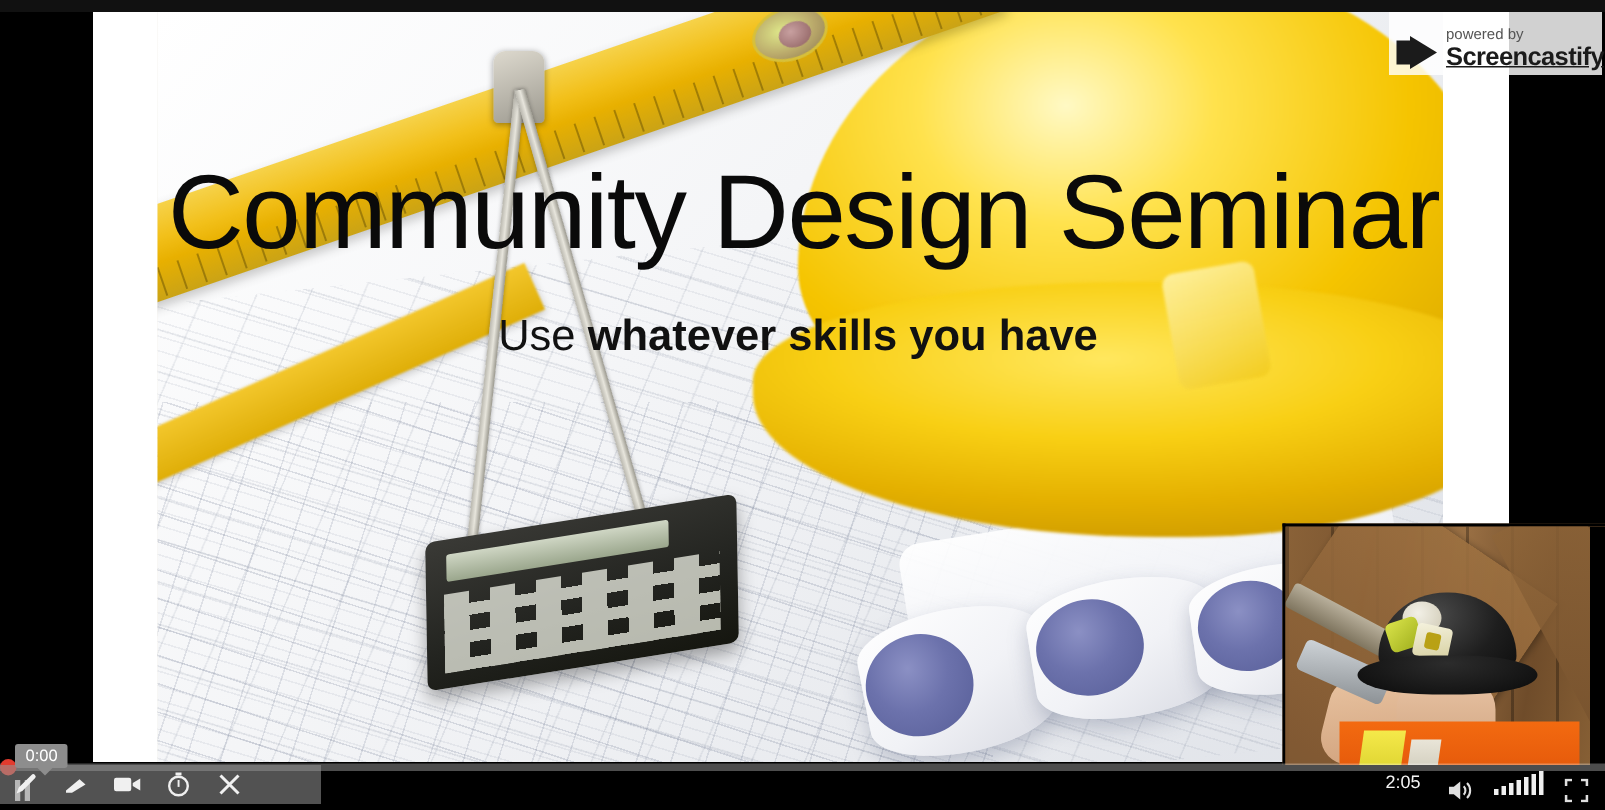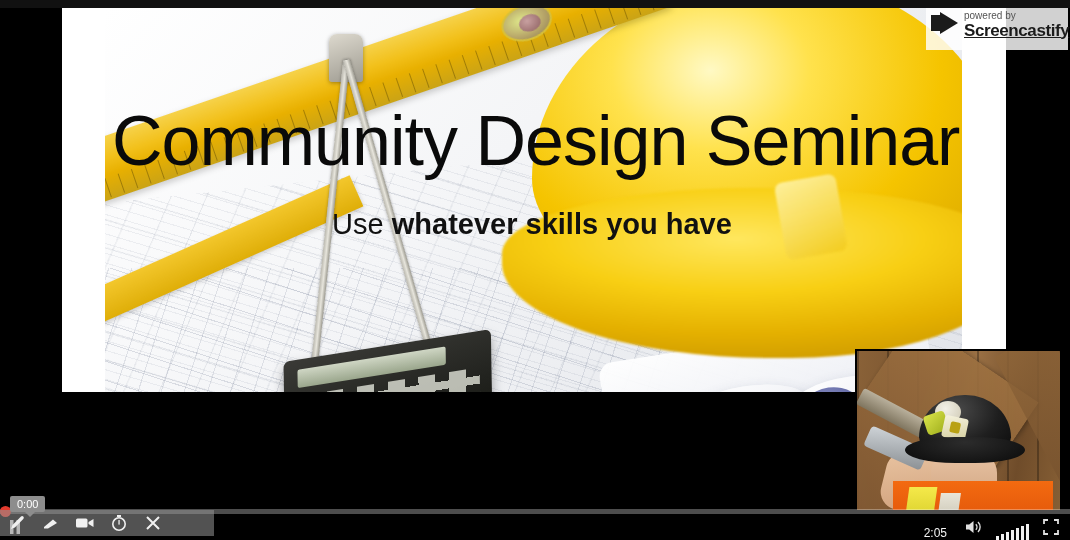--- a/index.html
+++ b/index.html
@@ -9,21 +9,21 @@
   #player { position:relative; width:1070px; height:540px; background:#000; overflow:hidden; }
 
   
   .top-strip { position:absolute; left:0; top:0; width:1070px; height:8px; background:#111; z-index:30; }
 
   
   .lb-left { position:absolute; left:0; top:0; width:62px; height:540px; background:#000; z-index:20; }
   .lb-right { position:absolute; left:1006px; top:0; width:64px; height:540px; background:#000; z-index:20; }
 
   
-  .slide { position:absolute; left:62px; top:8px; width:944px; height:384px;
+  .slide { position:absolute; left:62px; top:8px; width:944px; height:500px;
     background:#ffffff; overflow:hidden; z-index:5; }
 
   
   .photo { position:absolute; left:43px; top:0px; width:857px; height:500px; overflow:hidden;
     background:#f2f0ea; }
 
   
   .bp-base { position:absolute; inset:0;
     background:
       linear-gradient(135deg, #ffffff 0%, #f4f5f7 40%, #e9ebef 70%, #dfe2e8 100%);
@@ -125,21 +125,21 @@
     letter-spacing:-1px; white-space:nowrap; z-index:8;
   }
   .slide-body { position:absolute; left:120px; top:198px; width:700px;
     text-align:center; color:#111; font-size:29px; line-height:1.31; z-index:8;
   }
   .slide-body b { font-weight:700;margin-top:46px; }
   .bl { display:block; }
 
   
   .wm { position:absolute; right:2px; top:8px; width:142px; height:42px;
-    background:rgba(255,255,255,.82); display:flex; align-items:flex-start; gap:5px;
+    background:rgba(255,255,255,.82); display:flex; align-items:flex-end; gap:5px;
     padding:3px 6px 3px 5px; z-index:40; }
   .wm-logo { width:28px; height:24px; position:relative; flex:0 0 auto; }
   .wm-logo .bar { position:absolute; left:0; top:4px; width:9px; height:16px; background:#1b1b1b; }
   .wm-logo .tri { position:absolute; left:9px; top:1px; width:0; height:0;
     border-top:11px solid transparent; border-bottom:11px solid transparent; border-left:18px solid #1b1b1b; }
   .wm-txt { line-height:1.05; }
   .wm-small { font-size:10px; color:#555; display:block; }
   .wm-big { font-size:17px; font-weight:700; color:#1b1b1b; display:block; letter-spacing:-.4px;text-decoration:underline; }
 
   
@@ -187,21 +187,21 @@
 
   
   .ctrl-bar { position:absolute; left:0; bottom:0; width:1070px; height:20px; z-index:50; }
   .progress-track { position:absolute; left:0; bottom:26px; width:1070px; height:5px;
     background:rgba(255,255,255,.30); }
   .progress-fill { position:absolute; left:0; bottom:26px; width:0px; height:5px; background:#e23b2e; }
   .progress-knob { position:absolute; left:0px; bottom:23px; width:11px; height:11px;
     background:#e23b2e; border-radius:50%; }
 
   .ctrl-left { position:absolute; left:0; bottom:0; height:26px; display:flex; align-items:center; }
-  .ctrl-right { position:absolute; right:4px; bottom:0; height:26px; display:flex; align-items:flex-end; gap:7px; }
+  .ctrl-right { position:absolute; right:4px; bottom:0; height:26px; display:flex; align-items:flex-start; gap:7px; }
 
   .cbtn { width:30px; height:26px; display:flex; align-items:center; justify-content:center;
     color:#f2f2f2; opacity:.92; }
   .time-label { color:#f4f4f4; font-size:12px; padding:0 5px; }
 
   
   .tip { position:absolute; left:10px; bottom:28px; background:#8d8d8d; color:#fff;
     font-size:11px; padding:2px 7px; border-radius:2px; z-index:60; }
   .tip:after { content:""; position:absolute; left:14px; bottom:-5px; width:0; height:0;
     border-left:6px solid transparent; border-right:6px solid transparent; border-top:6px solid #8d8d8d; }

